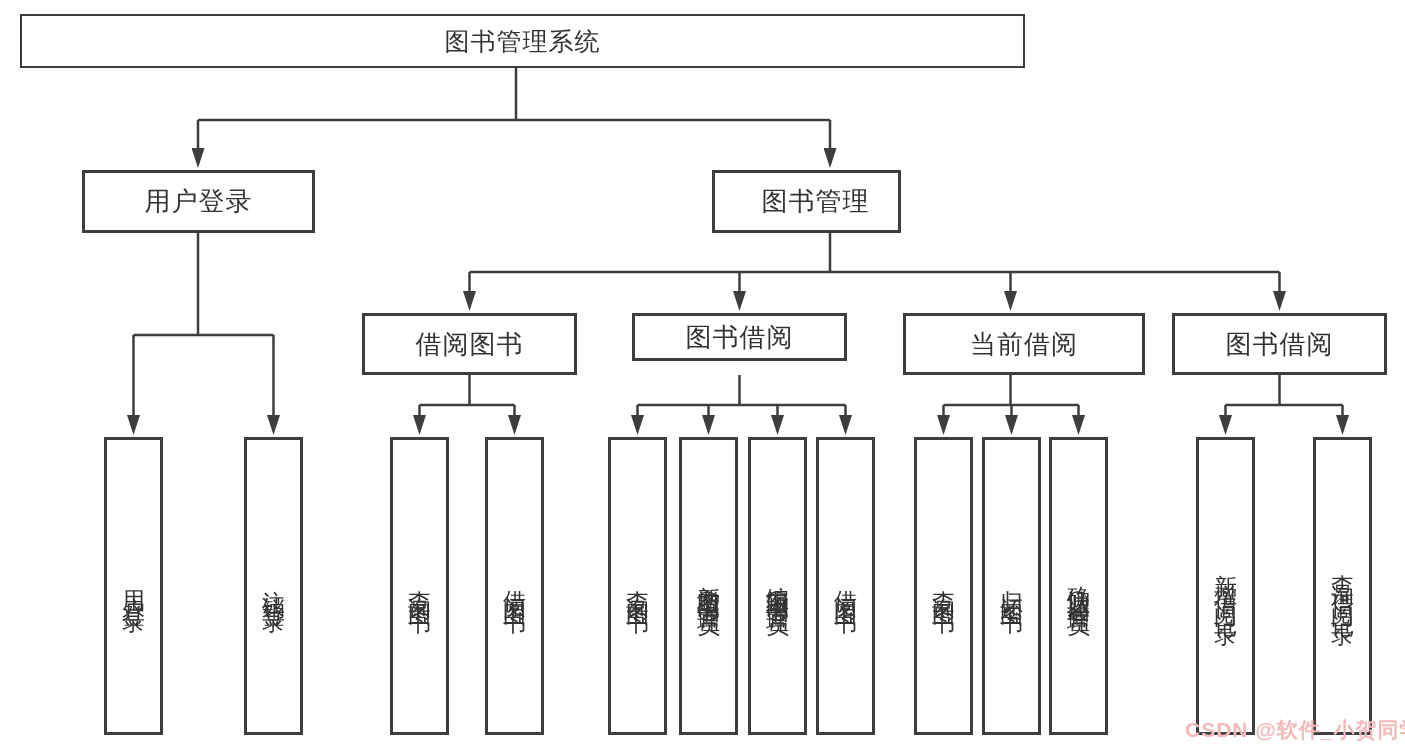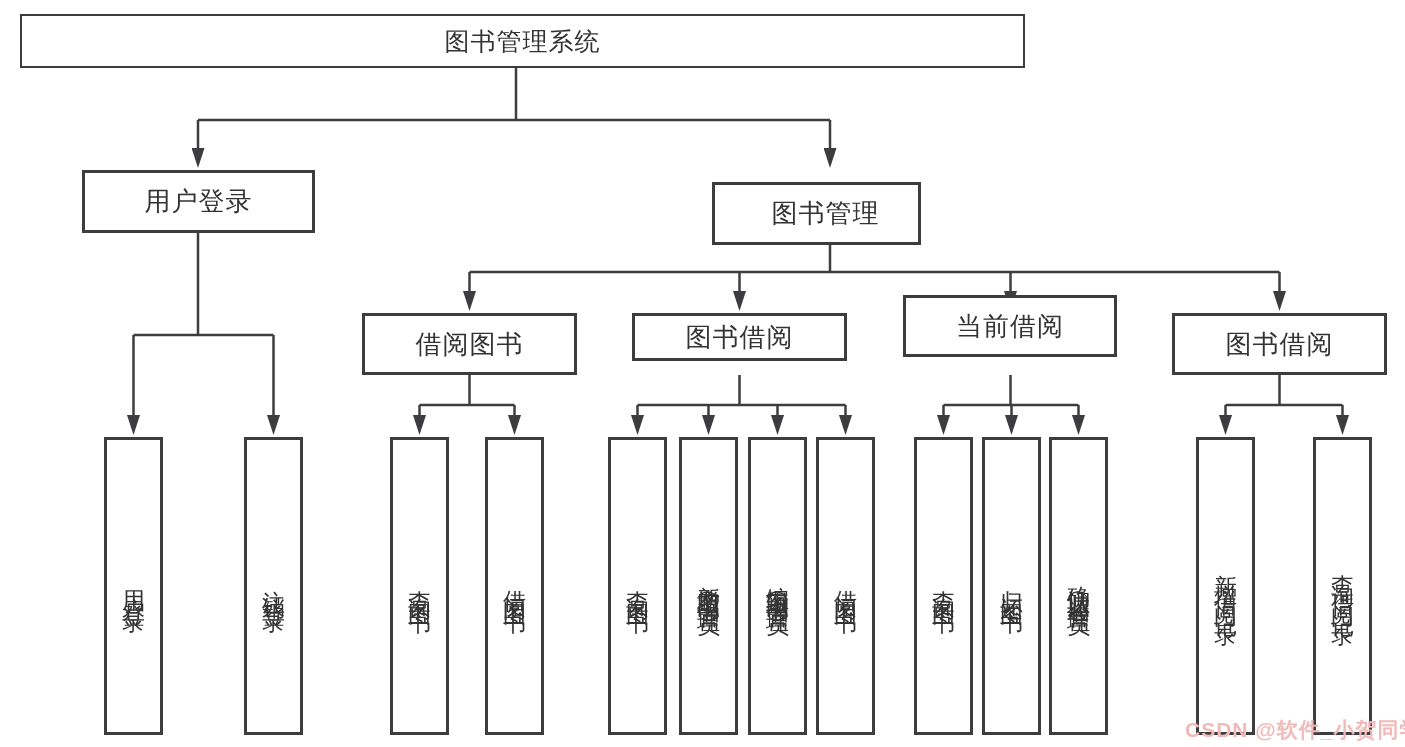--- a/index.html
+++ b/index.html
@@ -101,25 +101,25 @@
       <path d="M1279.5,375 V405"></path>
       <path d="M1225.5,405 H1342.5"></path>
       <line x1="1225.5" y1="405" x2="1225.5" y2="417" marker-end="url(#arw)"></line>
       <line x1="1342.5" y1="405" x2="1342.5" y2="417" marker-end="url(#arw)"></line>
     </g>
   </svg>
 
   <div class="node hbox root-box" style="left:13px; top:14px; width:1005px; height:54px;margin-left:7px;">图书管理系统</div>
 
   <div class="node hbox" style="left:82px; top:170px; width:233px; height:63px;">用户登录</div>
-  <div class="node hbox" style="left:712px; top:182px; width:209px; height:63px;padding-left:18px;">图书管理</div>
+  <div class="node hbox" style="left:712px; top:170px; width:189px; height:63px;padding-left:18px;">图书管理</div>
 
   <div class="node hbox" style="left:362px; top:313px; width:215px; height:62px;">借阅图书</div>
   <div class="node hbox" style="left:632px; top:313px; width:215px; height:48px;">图书借阅</div>
-  <div class="node hbox" style="left:903px; top:295px; width:214px; height:62px;">当前借阅</div>
+  <div class="node hbox" style="left:903px; top:313px; width:242px; height:62px;">当前借阅</div>
   <div class="node hbox" style="left:1172px; top:313px; width:215px; height:62px;">图书借阅</div>
 
   <div class="node vbox" style="left:104px; top:437px; width:59px; height:298px;">
     <span class="vtext">用户登录</span>
   </div>
   <div class="node vbox" style="left:244px; top:437px; width:59px; height:298px;">
     <span class="vtext">注销登录</span>
   </div>
 
   <div class="node vbox" style="left:390px; top:437px; width:59px; height:298px;">

